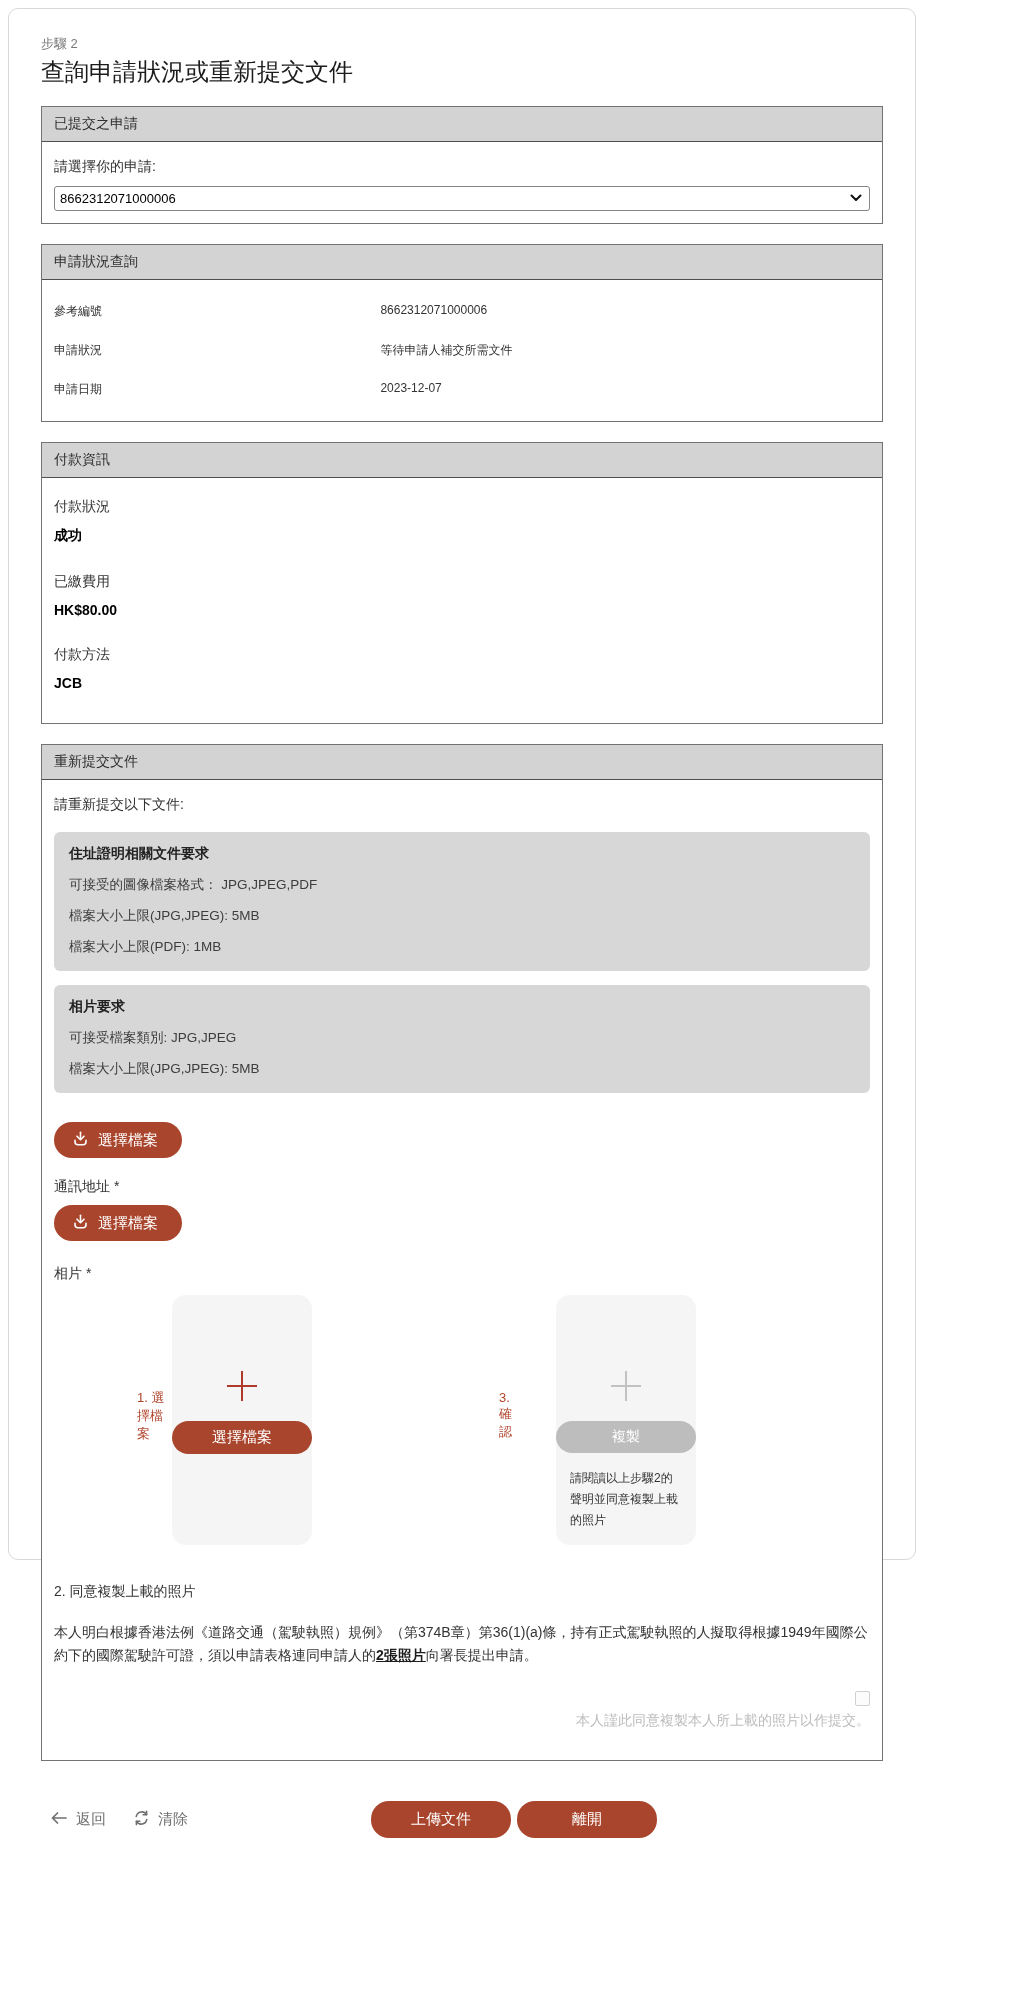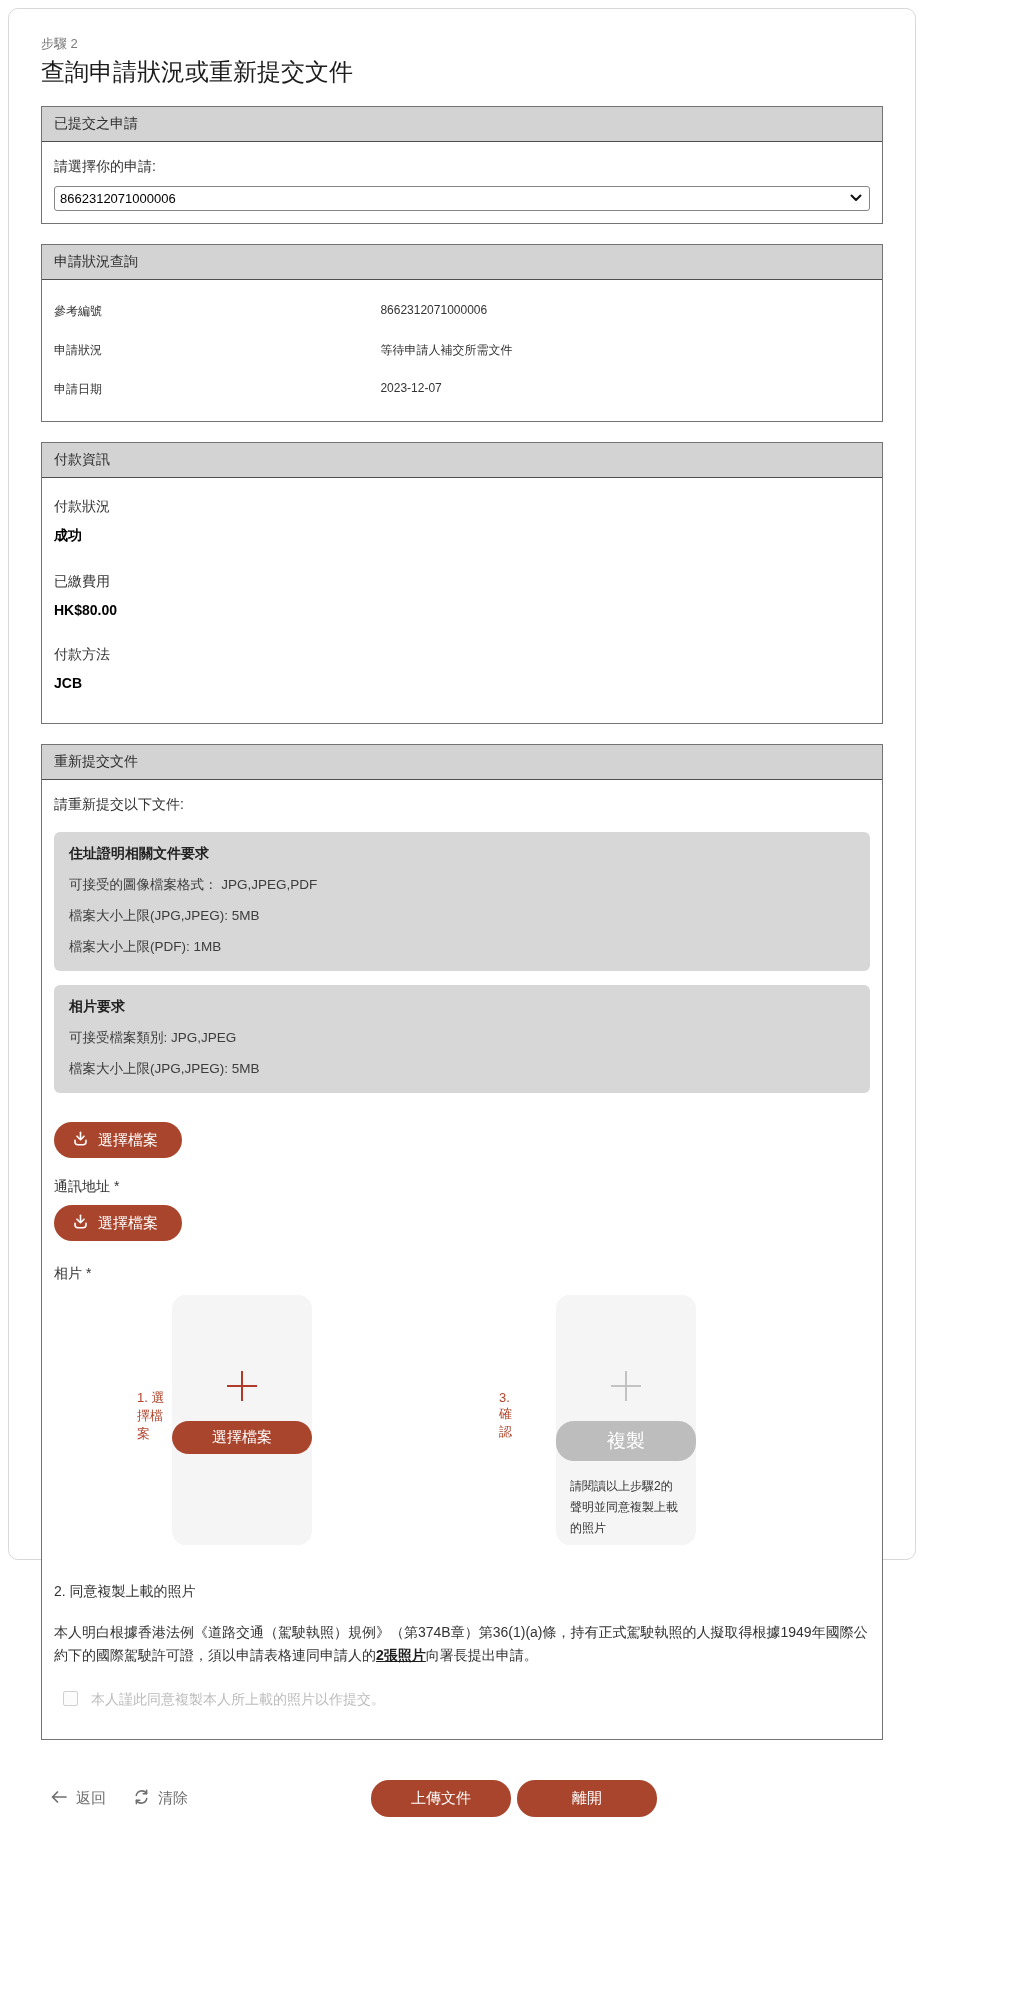--- a/index.html
+++ b/index.html
@@ -66,34 +66,34 @@
   .card-col + .card-col { margin-left: 187px; gap: 44px; }
   .card-step-label { color: #b0442c; font-size: 13px; margin-bottom: 9px; }
   .photo-card {
     width: 175px; height: 250px; background: #f5f5f5; border-radius: 14px;
     display: flex; flex-direction: column; align-items: center; padding-top: 72px;
   }
   .photo-card .btn-red { padding: 7px 0; width: 140px; margin-top: 2px; }
   .btn-gray {
     display: inline-flex; align-items: center; justify-content: center;
     background: #bdbdbd; color: #fff; border: none; cursor: default;
-    border-radius: 18px; padding: 7px 0; width: 140px; font-size: 19px;
+    border-radius: 18px; padding: 7px 0; width: 140px; font-size: 14px;
     font-family: inherit; margin-top: 2px;
   }
   .plus-wrap { margin-bottom: 10px; }
   .card-note {
     font-size: 12px; color: #333; line-height: 1.75; text-align: left;
     align-self: stretch; padding: 0 14px; margin-top: 15px;
   }
 
   .step2-heading { font-size: 14px; margin: 38px 0 20px; color: #333; }
   .declaration { font-size: 14px; line-height: 1.65; color: #333; margin-bottom: 24px; }
   .declaration b { text-decoration: underline; color: #1d1d1d; }
 
-  .consent-row { display: flex; align-items: flex-start; gap: 13px; padding-left: 9px; margin-bottom: 18px; }
+  .consent-row { display: flex; align-items: flex-end; gap: 6px; padding-left: 9px; margin-bottom: 18px; flex-direction: column; }
   .consent-box {
     width: 15px; height: 15px; border: 1px solid #d0d0d0; border-radius: 2px;
     background: #fcfcfc; flex: 0 0 auto; cursor: pointer;
   }
   .consent-text { font-size: 14px; color: #bcbcbc; }
 
   .footer { display: flex; align-items: center; margin-top: 40px; padding-left: 9px; }
   .footer-link {
     display: inline-flex; align-items: center; gap: 8px;
     color: #6f6f6f; font-size: 15px; cursor: pointer;

